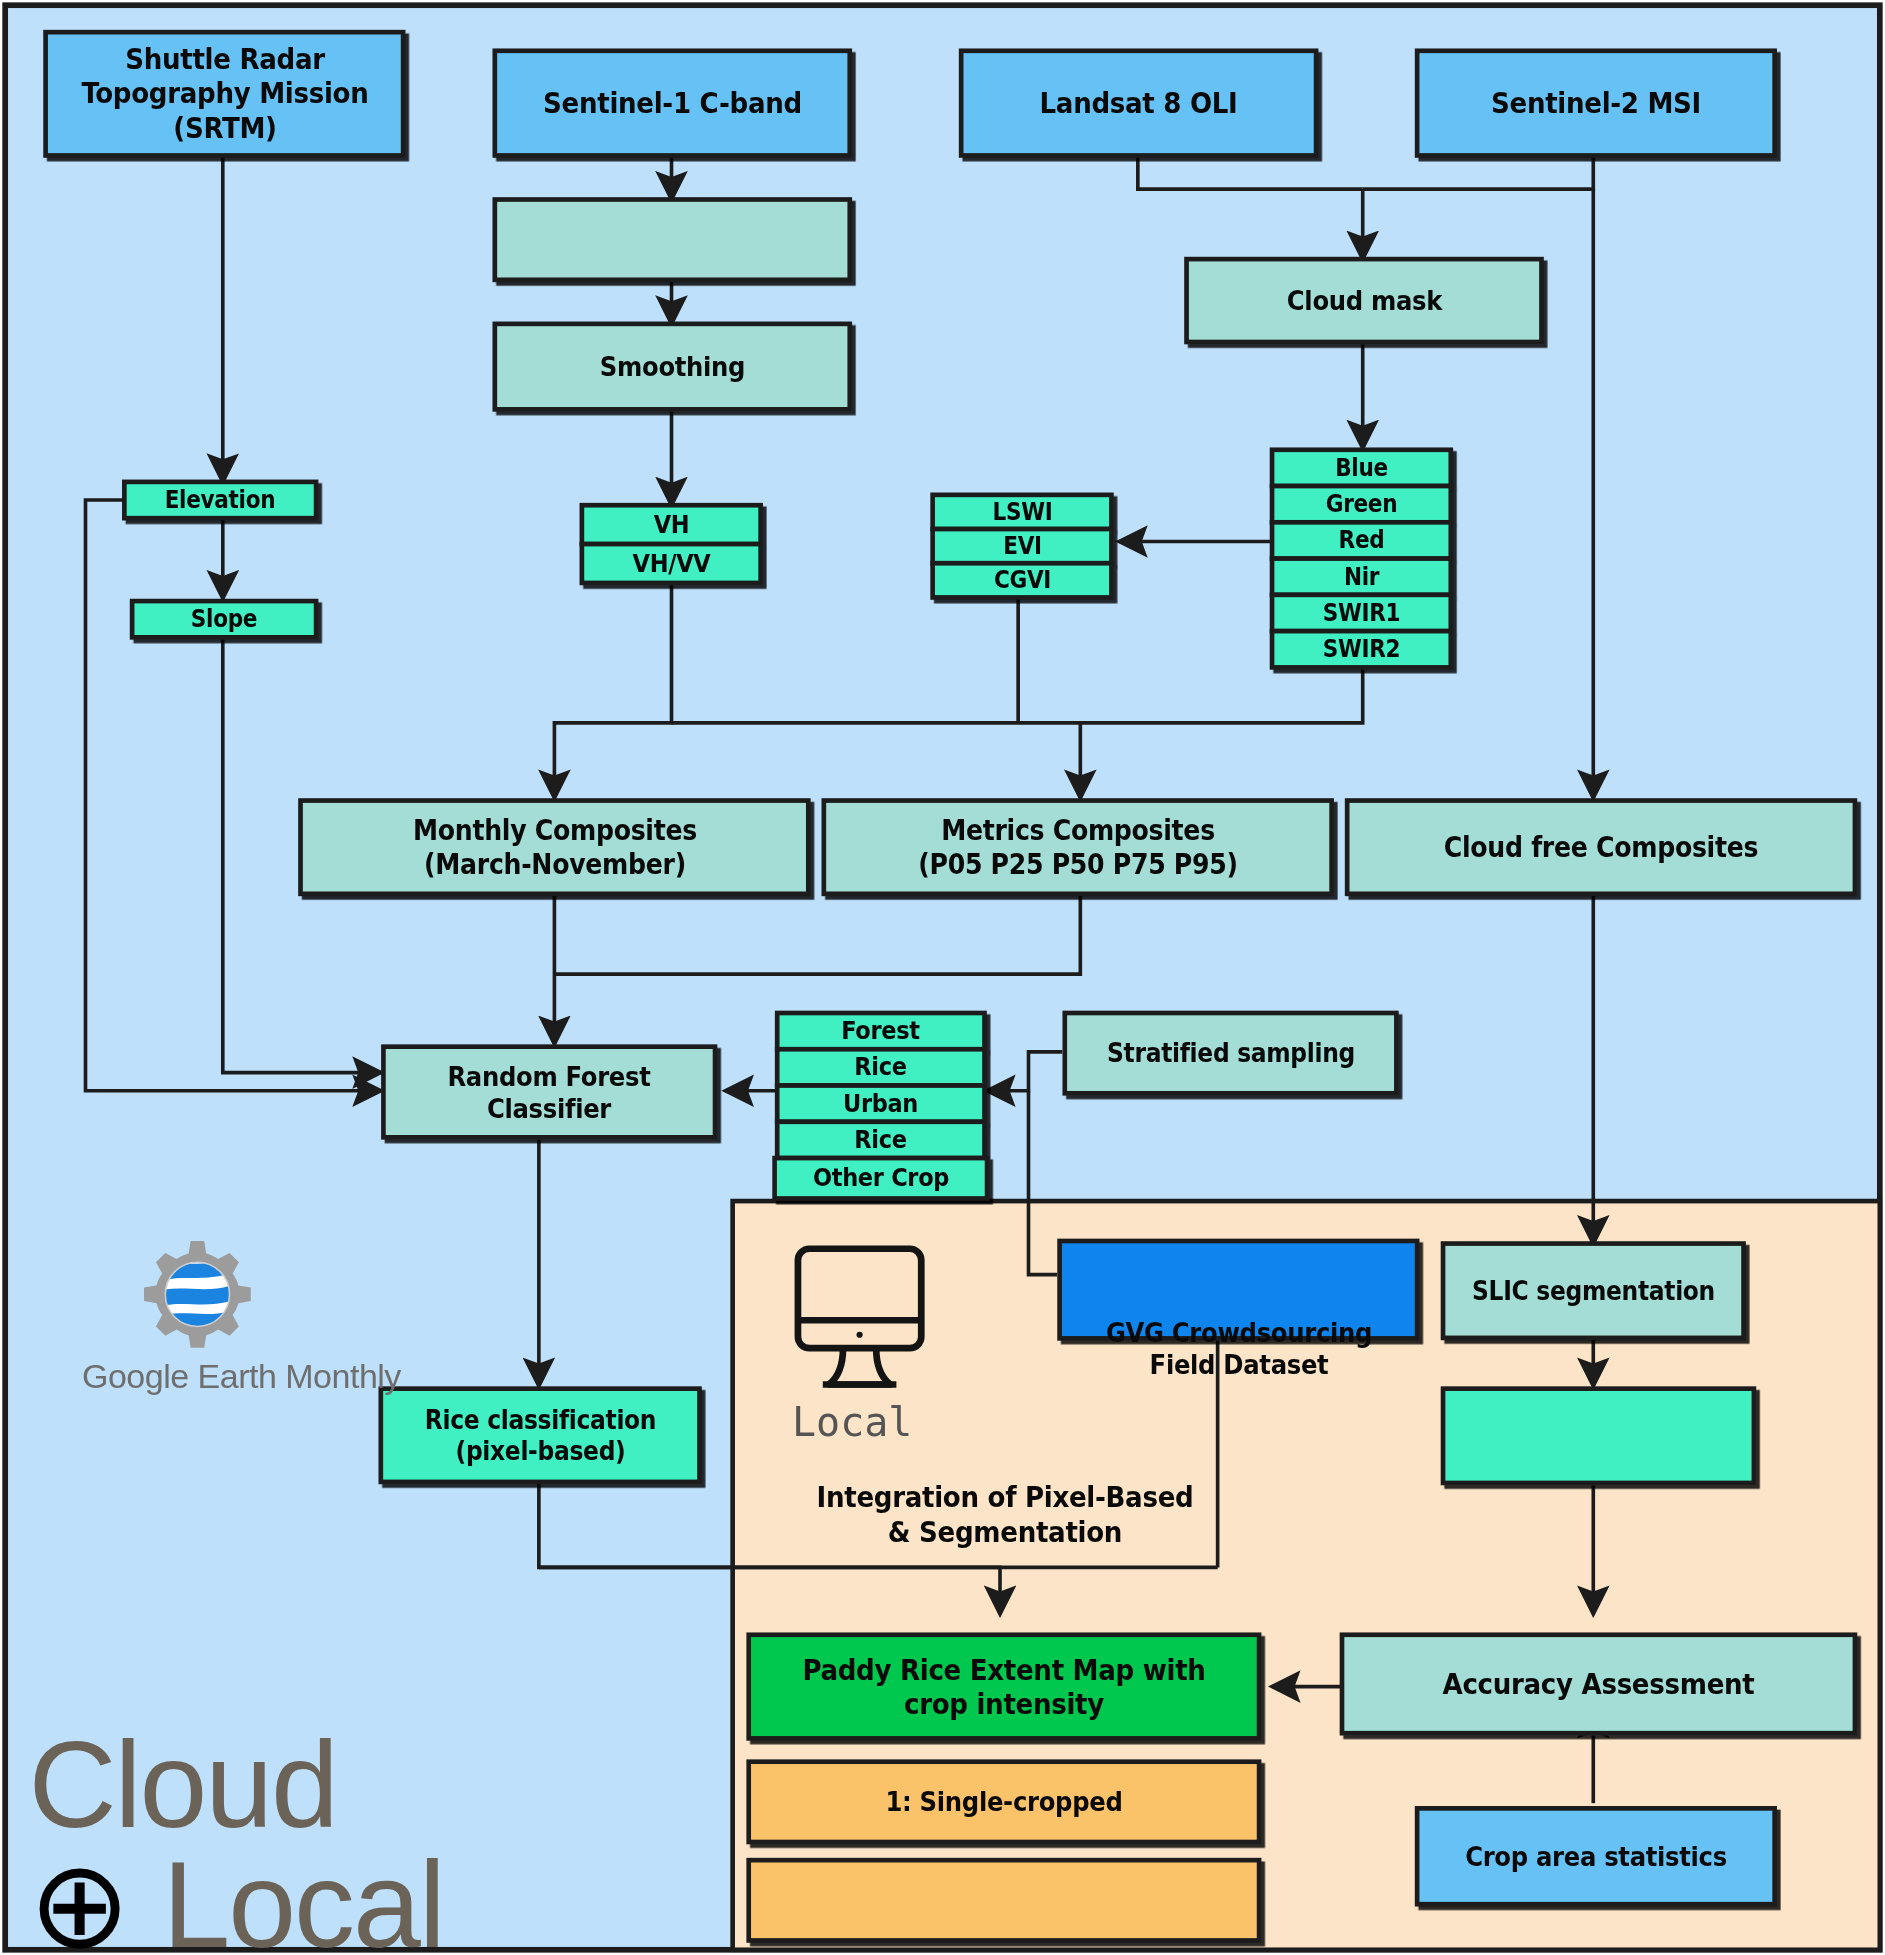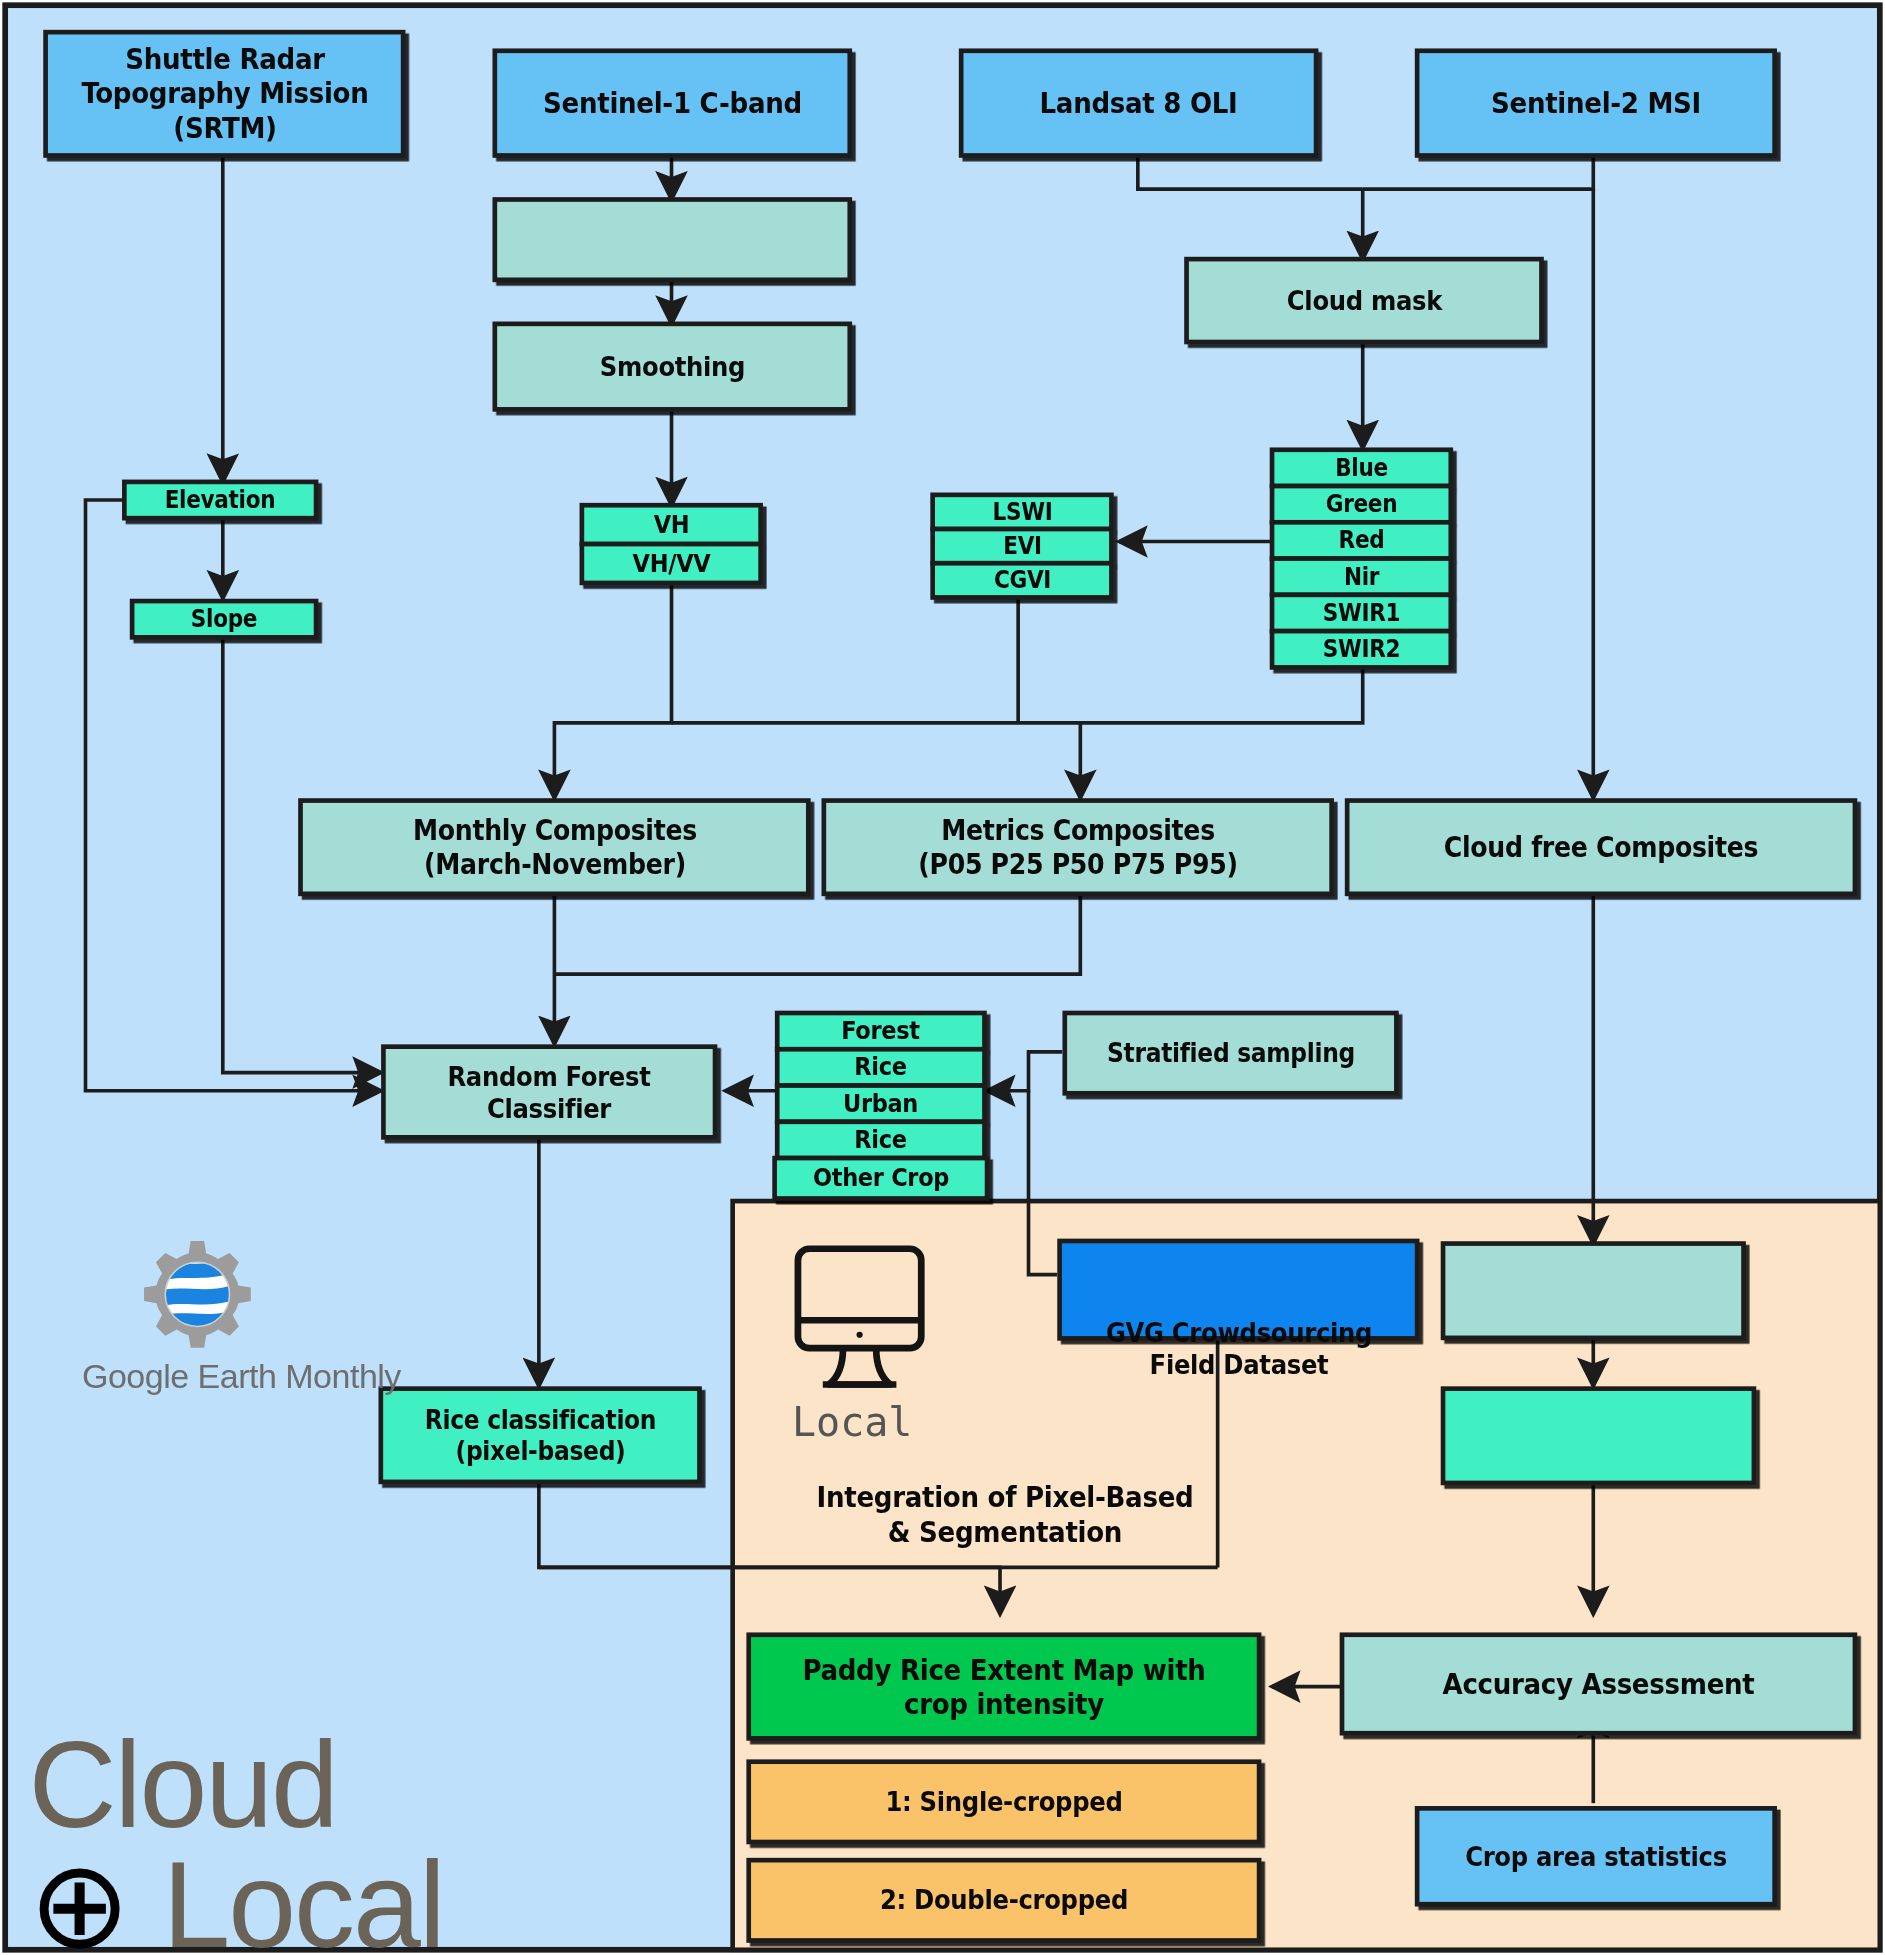--- a/index.html
+++ b/index.html
@@ -255,28 +255,28 @@
   <div class="lbl" style="left:777px;top:1013px;width:207px;height:36px;font-size:25px;">Forest</div>
   <div class="lbl" style="left:777px;top:1049px;width:207px;height:36px;font-size:25px;">Rice</div>
   <div class="lbl" style="left:777px;top:1086px;width:207px;height:36px;font-size:25px;">Urban</div>
   <div class="lbl" style="left:777px;top:1122px;width:207px;height:36px;font-size:25px;">Rice</div>
   <div class="lbl" style="left:775px;top:1158px;width:212px;height:40px;font-size:25px;">Other Crop</div>
 
   <div class="lbl" style="left:1065px;top:1013px;width:332px;height:80px;font-size:26px;">Stratified sampling</div>
 
   <div class="lbl" style="left:1060px;top:1300px;width:358px;height:97px;font-size:27px;">GVG Crowdsourcing
 Field Dataset</div>
+  <div class="lbl" style="left:1443px;top:1244px;width:301px;height:94px;font-size:26px;">SLIC segmentation</div>
   <div class="lbl" style="left:381px;top:1389px;width:319px;height:93px;font-size:26px;">Rice classification
 (pixel-based)</div>
   <div class="lbl" style="left:749px;top:1635px;width:510px;height:104px;font-size:29px;">Paddy Rice Extent Map with
 crop intensity</div>
   <div class="lbl" style="left:1342px;top:1635px;width:513px;height:98px;font-size:29px;">Accuracy Assessment</div>
   <div class="lbl" style="left:1417px;top:1809px;width:358px;height:96px;font-size:27px;">Crop area statistics</div>
   <div class="lbl" style="left:749px;top:1762px;width:510px;height:80px;font-size:27px;text-align:right;">1: Single-cropped</div>
-  <div class="lbl" style="left:749px;top:1860px;width:510px;height:80px;font-size:27px;">2: Double-cropped</div>
 
   <div class="freetext" style="left:746px;top:1480px;width:518px;font-size:29px;">Integration of Pixel-Based
 &amp; Segmentation</div>
 
   <div class="gee-text" style="left:82px;top:1357px;font-size:34px;">Google Earth Monthly</div>
 
   <div class="local-text" style="left:792px;top:1399px;font-size:40px;">Local</div>
 
   <div class="cloudlocal" style="left:28.5px;top:1726px;font-size:122px;">
     <div><span>Cloud</span></div>

